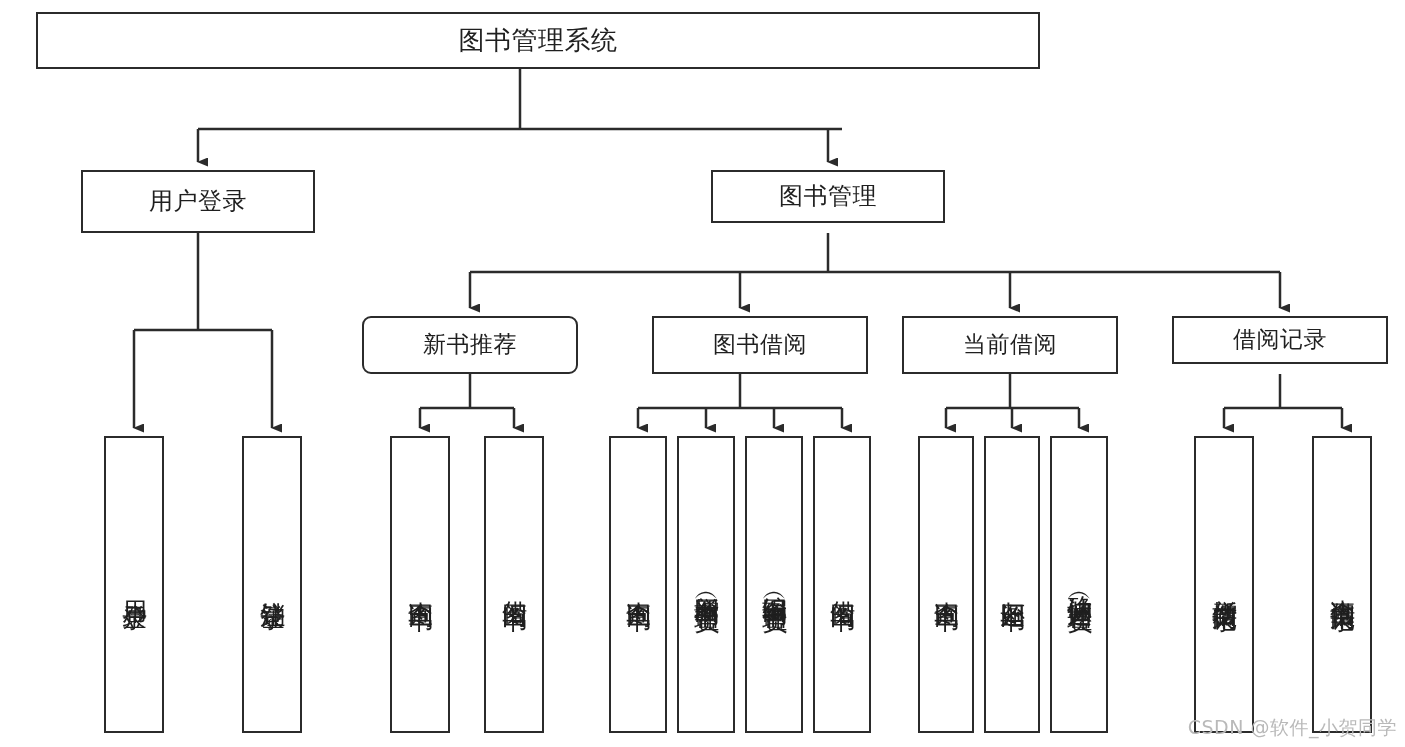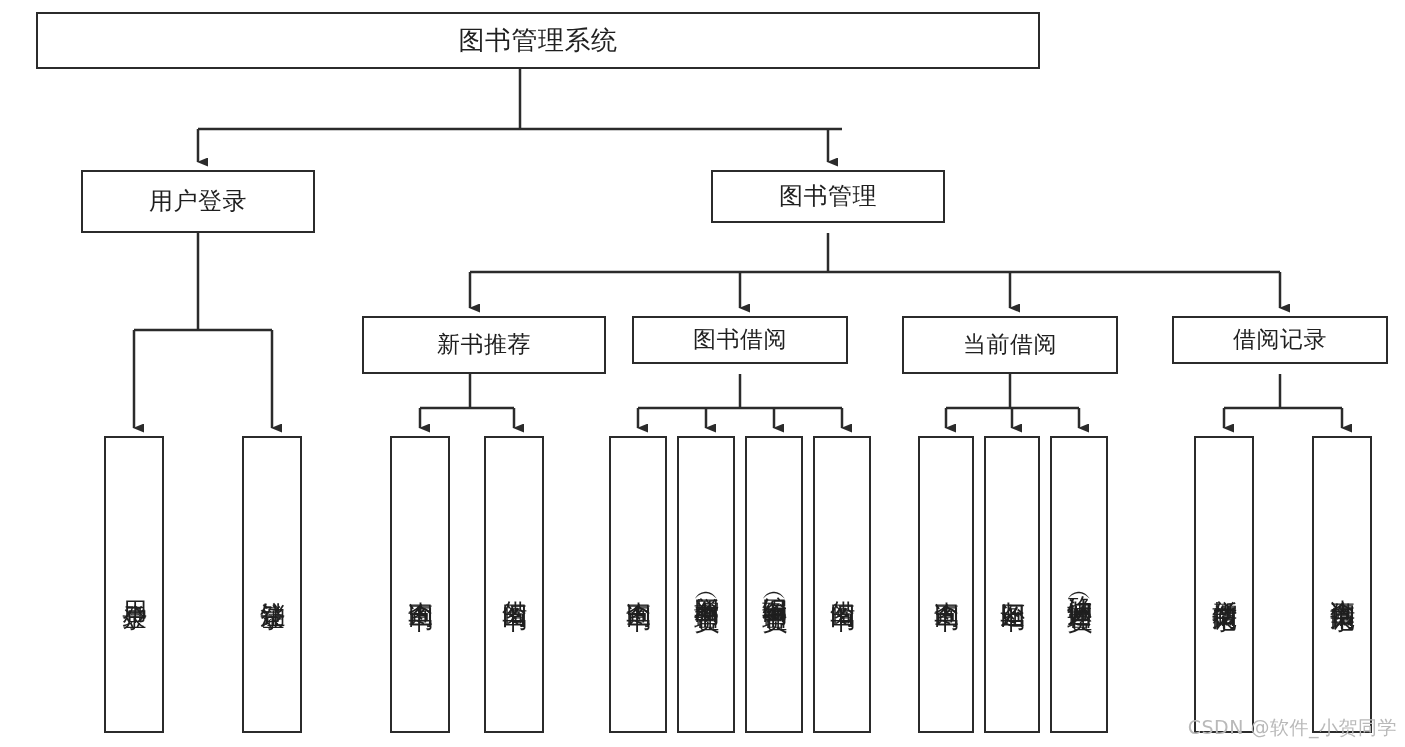--- a/index.html
+++ b/index.html
@@ -126,24 +126,24 @@
     <span class="label">图书管理系统</span>
   </div>
 
   <div class="node lvl1" style="left:81px; top:170px; width:234px; height:63px;">
     <span class="label">用户登录</span>
   </div>
   <div class="node lvl1" style="left:711px; top:170px; width:234px; height:53px;">
     <span class="label">图书管理</span>
   </div>
 
-  <div class="node lvl2" style="left:362px; top:316px; width:244px; height:58px;">
+  <div class="node lvl2" style="left:362px; top:316px; width:216px; height:58px;border-radius:9px;">
     <span class="label">新书推荐</span>
   </div>
-  <div class="node lvl2" style="left:632px; top:316px; width:216px; height:48px;">
+  <div class="node lvl2" style="left:652px; top:316px; width:216px; height:58px;">
     <span class="label">图书借阅</span>
   </div>
   <div class="node lvl2" style="left:902px; top:316px; width:216px; height:58px;font-family:Liberation Serif, serif;">
     <span class="label">当前借阅</span>
   </div>
   <div class="node lvl2" style="left:1172px; top:316px; width:216px; height:48px;">
     <span class="label">借阅记录</span>
   </div>
 
   <div class="node leaf" style="left:104px; top:436px; width:60px; height:297px;">

